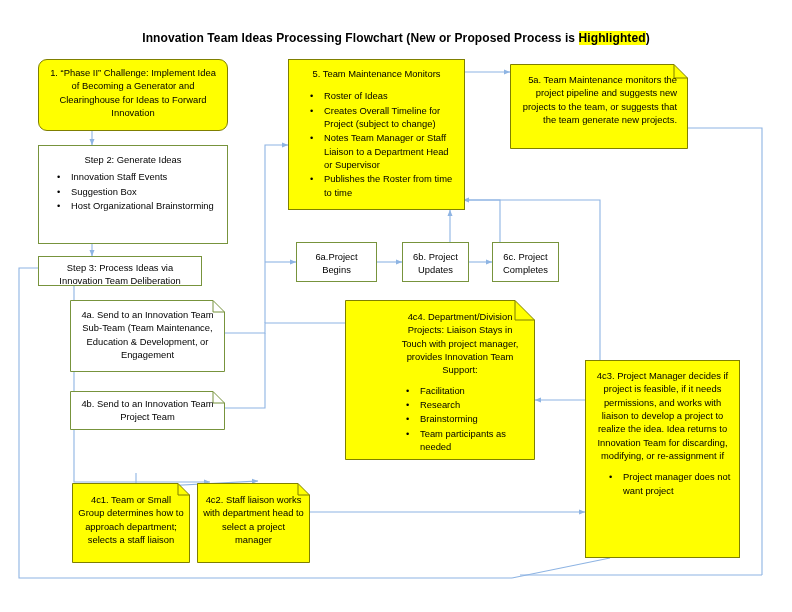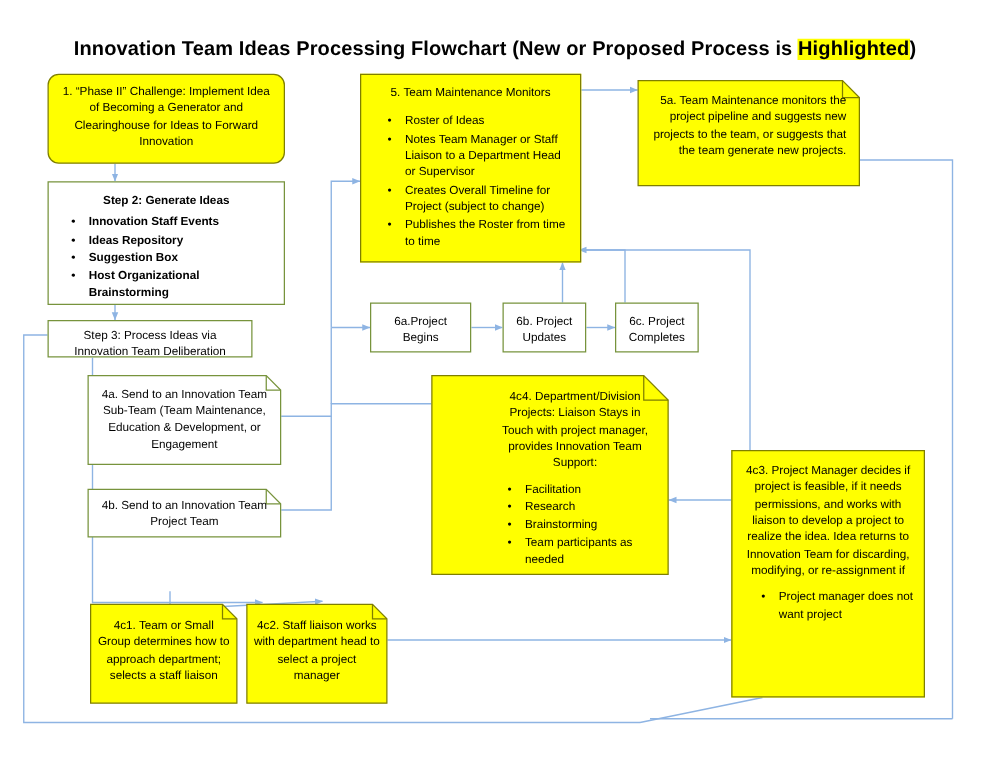--- a/index.html
+++ b/index.html
@@ -25,21 +25,21 @@
     width: 792px;
     height: 612px;
     pointer-events: none;
   }
   .title {
     position: absolute;
     left: 0;
     top: 31px;
     width: 792px;
     text-align: center;
-    font-size: 16px;
+    font-size: 12px;
     font-weight: bold;
     letter-spacing: 0.1px;
   }
   .title .hl {
     background: #ffff00;
   }
   .node {
     position: absolute;
     box-sizing: border-box;
     font-size: 9.4px;
@@ -152,25 +152,24 @@
       <path d="M762,575 L520,575"></path>
 
     </g>
   </svg>
 
   <div class="node round-yellow ctr" style="left:38px; top:59px; width:190px; height:72px;">
     <div class="inner">1. “Phase II” Challenge: Implement Idea of Becoming a Generator and Clearinghouse for Ideas to Forward Innovation</div>
   </div>
 
   <div class="node rect-green" style="left:38px; top:145px; width:190px; height:99px;">
-    <div class="inner" style="padding:7px 6px 0 6px;font-weight:bold;">
+    <div class="inner" style="padding:7px 6px 0 6px;">
       <div class="hd ctr">Step 2: Generate Ideas</div>
       <ul class="bul">
         <li>Innovation Staff Events</li>
-        <li>Ideas Repository</li>
         <li>Suggestion Box</li>
         <li>Host Organizational Brainstorming</li>
       </ul>
     </div>
   </div>
 
   <div class="node rect-green ctr" style="left:38px; top:256px; width:164px; height:30px;">
     <div class="inner" style="padding:4px 6px;">Step 3: Process Ideas via Innovation Team Deliberation</div>
   </div>
 
@@ -230,22 +229,22 @@
         <li>Project manager does not want project</li>
       </ul>
     </div>
   </div>
 
   <div class="node" style="left:288px; top:59px; width:177px; height:151px; background:#ffff00; border:1px solid #7f7f00;">
     <div class="inner" style="padding:7px 7px;">
       <div class="hd ctr">5. Team Maintenance Monitors</div>
       <ul class="bul" style="margin-top:9px; padding-left:28px;">
         <li>Roster of Ideas</li>
+        <li>Creates Overall Timeline for Project (subject to change)</li>
         <li>Notes Team Manager or Staff Liaison to a Department Head or Supervisor</li>
-        <li>Creates Overall Timeline for Project (subject to change)</li>
         <li>Publishes the Roster from time to time</li>
       </ul>
     </div>
   </div>
 
   <div class="node fold lft" style="left:510px; top:64px; width:178px; height:85px;">
     <svg class="shape" width="178" height="85" viewBox="0 0 178 85">
       <path d="M0.5,0.5 L164,0.5 L177.5,14 L177.5,84.5 L0.5,84.5 Z" fill="#ffff00" stroke="#7f7f00" stroke-width="1"></path>
       <path d="M164,0.5 L164,14 L177.5,14" fill="none" stroke="#7f7f00" stroke-width="1"></path>
     </svg>

